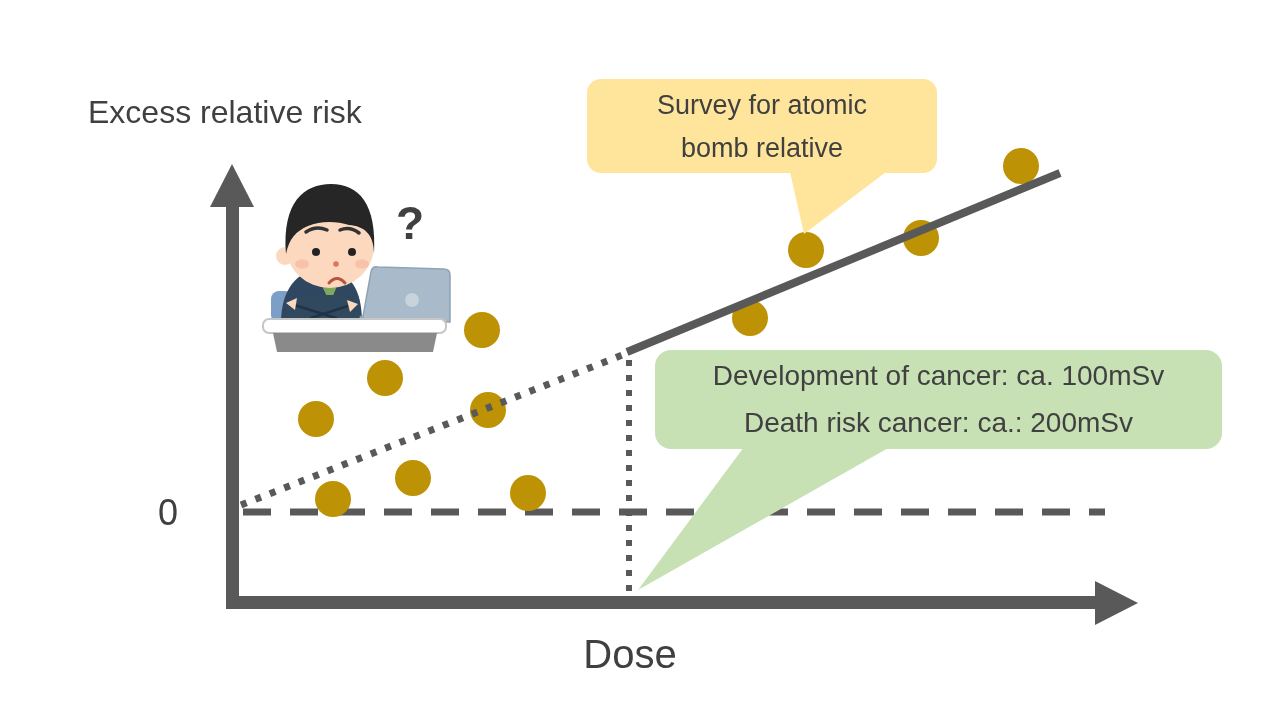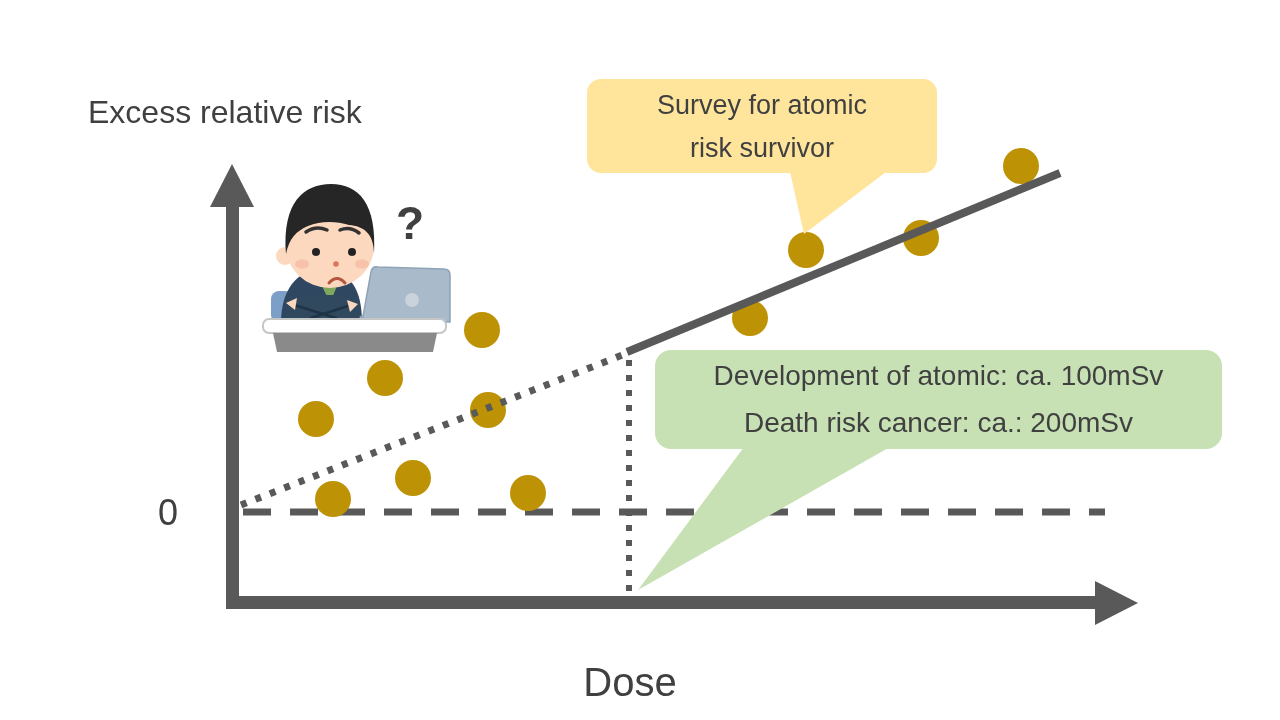--- a/index.html
+++ b/index.html
@@ -2,21 +2,21 @@
 <html style="--axis: #595959; --yellow: #FFE59B; --green: #C7E1B5;"><head>
 <meta charset="utf-8">
 <style>
   html,body{margin:0;padding:0;background:#fff;}
   .canvas{position:relative;width:1280px;height:720px;background:#fff;overflow:hidden;
           font-family:"Liberation Sans", sans-serif;color:#404040;}
   .canvas svg.layer{position:absolute;left:0;top:0;}
   .txt{position:absolute;white-space:nowrap;}
   .y-label{left:88px;top:94px;font-size:32px;}
   .zero-label{left:158px;top:492px;font-size:36px;}
-  .dose-label{left:540px;top:660px;width:180px;font-size:40px;text-align:center;}
+  .dose-label{left:540px;top:632px;width:180px;font-size:40px;text-align:center;}
   .question-mark{left:396px;top:200px;font-size:46px;font-weight:bold;line-height:1;}
   .callout{position:absolute;display:flex;flex-direction:column;justify-content:center;
            align-items:center;text-align:center;gap:9px;}
   .callout-survey{left:587px;top:79px;width:350px;height:94px;border-radius:14px;
                   background:var(--yellow);font-size:27px;line-height:34px;}
   .callout-threshold{left:655px;top:350px;width:567px;height:99px;border-radius:16px;
                      background:var(--green);font-size:28px;line-height:38px;}
 </style>
 </head>
 <body>
@@ -86,20 +86,20 @@
     </g>
   </svg>
 
   <div class="txt y-label">Excess relative risk</div>
   <div class="txt zero-label">0</div>
   <div class="txt dose-label">Dose</div>
   <div class="txt question-mark">?</div>
 
   <div class="callout callout-survey">
     <div>Survey for atomic</div>
-    <div>risk survivor</div>
+    <div>bomb relative</div>
   </div>
   <div class="callout callout-threshold">
-    <div>Development of atomic: ca. 100mSv</div>
+    <div>Development of cancer: ca. 100mSv</div>
     <div>Death risk cancer: ca.: 200mSv</div>
   </div>
 
 </div>
 
 </body></html>

